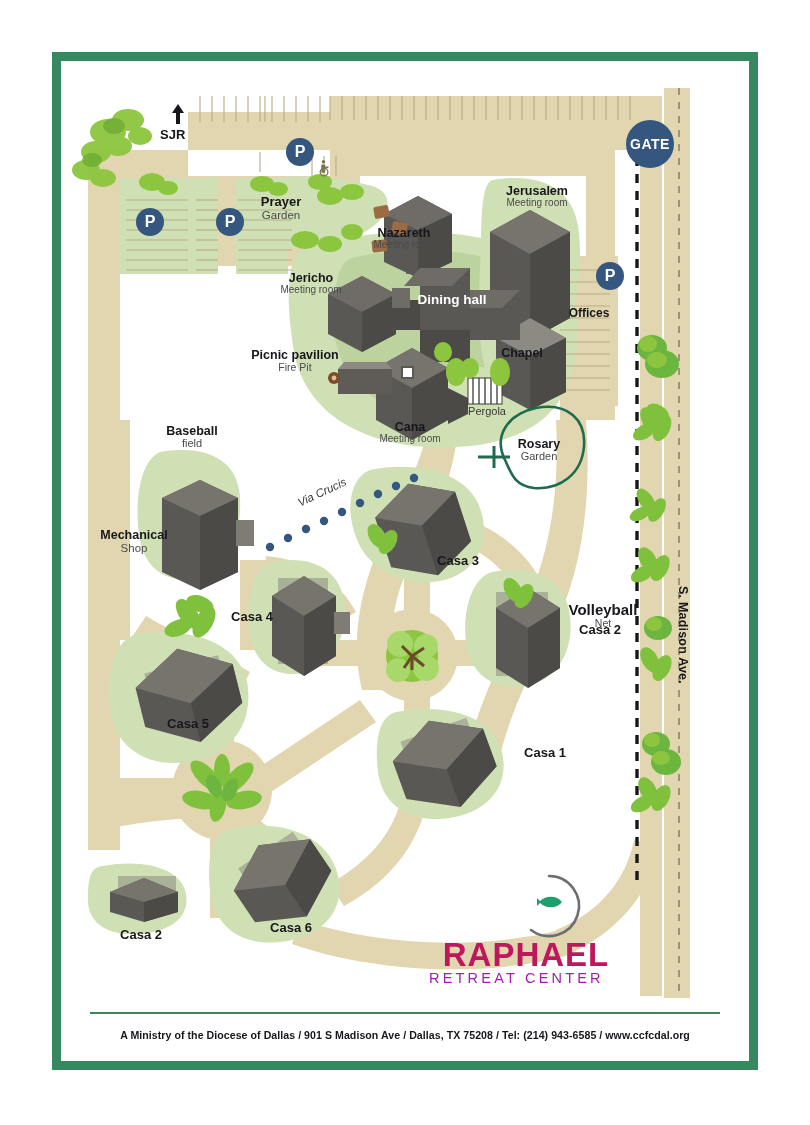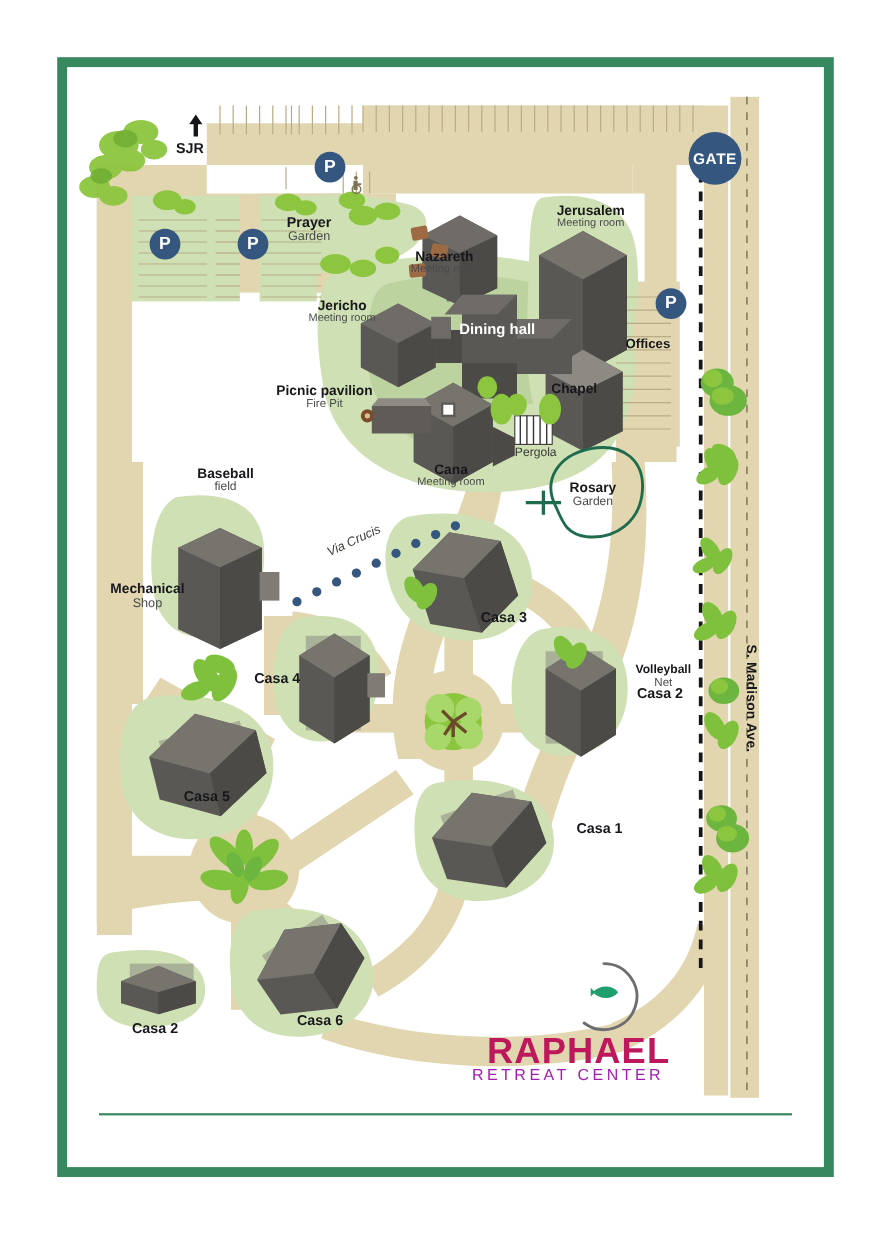--- a/index.html
+++ b/index.html
@@ -591,21 +591,21 @@
   <div class="lbl ctr" style="left:410px;top:433px;transform:translate(-50%,-50%);">
     <b style="font-size:12.5px;">Cana</b>
     <i style="font-size:10px;">Meeting room</i>
   </div>
 
   <div class="lbl ctr" style="left:539px;top:450px;transform:translate(-50%,-50%);">
     <b style="font-size:12.5px;">Rosary</b>
     <i style="font-size:11px;">Garden</i>
   </div>
 
-  <div class="lbl ctr" style="left:192px;top:437px;transform:translate(-50%,-50%);margin-left:13px;">
+  <div class="lbl ctr" style="left:192px;top:437px;transform:translate(-50%,-50%);">
     <b style="font-size:12.5px;">Baseball</b>
     <i style="font-size:11px;">field</i>
   </div>
 
   <div class="lbl" style="left:322px;top:492px;transform:translate(-50%,-50%) rotate(-25deg);font-style:italic;">
     <b style="font-size:11.5px;font-weight:normal;font-style:italic;color:#3a3936;">Via Crucis</b>
   </div>
 
   <div class="lbl ctr" style="left:134px;top:542px;transform:translate(-50%,-50%);">
     <b style="font-size:12.5px;">Mechanical</b>
@@ -614,21 +614,21 @@
 
   <div class="lbl ctr" style="left:458px;top:561px;transform:translate(-50%,-50%);">
     <b style="font-size:13px;">Casa 3</b>
   </div>
 
   <div class="lbl ctr" style="left:252px;top:617px;transform:translate(-50%,-50%);">
     <b style="font-size:13px;">Casa 4</b>
   </div>
 
   <div class="lbl ctr" style="left:603px;top:595px;transform:translate(-50%,-50%);">
-    <b style="font-size:11px;margin-top:40px;">Volleyball</b>
+    <b style="font-size:15px;margin-top:40px;">Volleyball</b>
     <i style="font-size:10.5px;">Net</i>
   </div>
 
   <div class="lbl ctr" style="left:600px;top:630px;transform:translate(-50%,-50%);">
     <b style="font-size:13px;">Casa 2</b>
   </div>
 
   <div class="lbl ctr" style="left:188px;top:724px;transform:translate(-50%,-50%);">
     <b style="font-size:13px;">Casa 5</b>
   </div>
@@ -650,14 +650,15 @@
   <div id="logo">
     <svg class="swoosh" viewBox="0 0 76 76">
       <path d="M38 4 A30 30 0 1 1 20 58" fill="none" stroke="#6d6e70" stroke-width="2.6" stroke-linecap="round"></path>
       <path d="M28 30 C34 23 46 23 51 30 C46 37 34 37 28 30 Z M26 26 L30 30 L26 34 Z" fill="#1f9e6e"></path>
     </svg>
     <div class="l2">RAPHAEL</div>
     <div class="l3">RETREAT CENTER</div>
   </div>
 
   <div id="rule"></div>
+  <div id="footer">A Ministry of the Diocese of Dallas / 901 S Madison Ave / Dallas, TX 75208 / Tel: (214) 943-6585 / www.ccfcdal.org</div>
 
 </div>
 
 </body></html>

